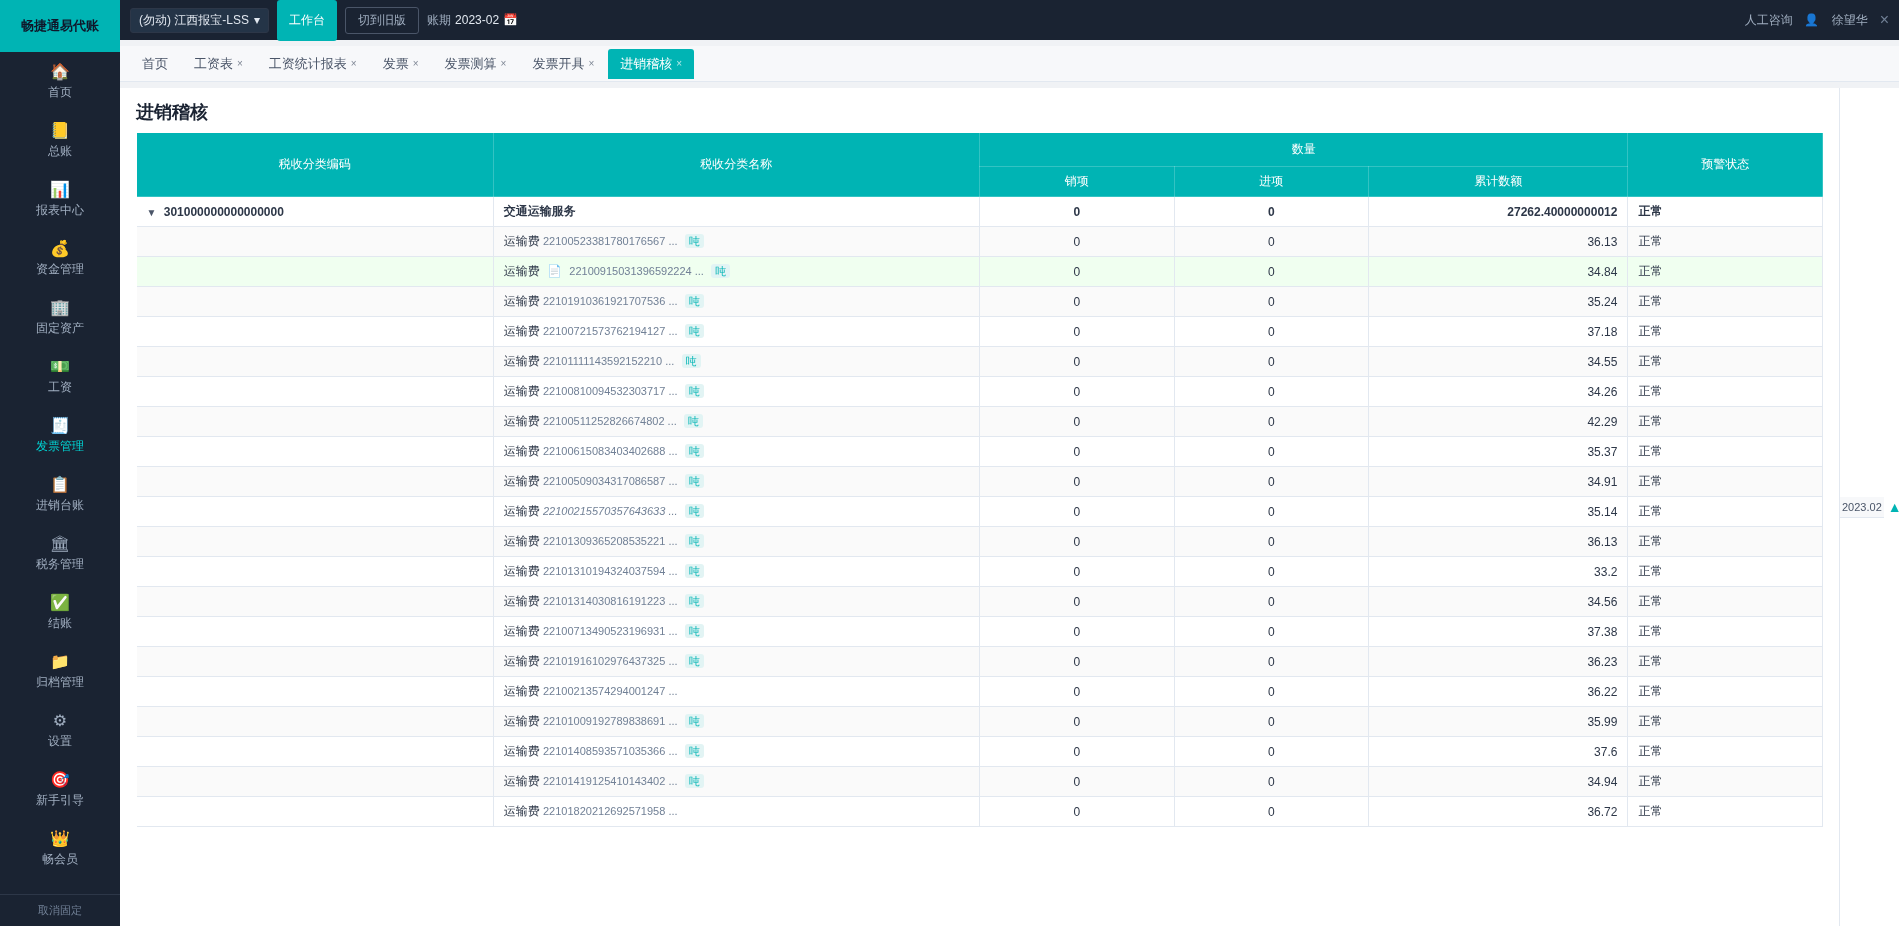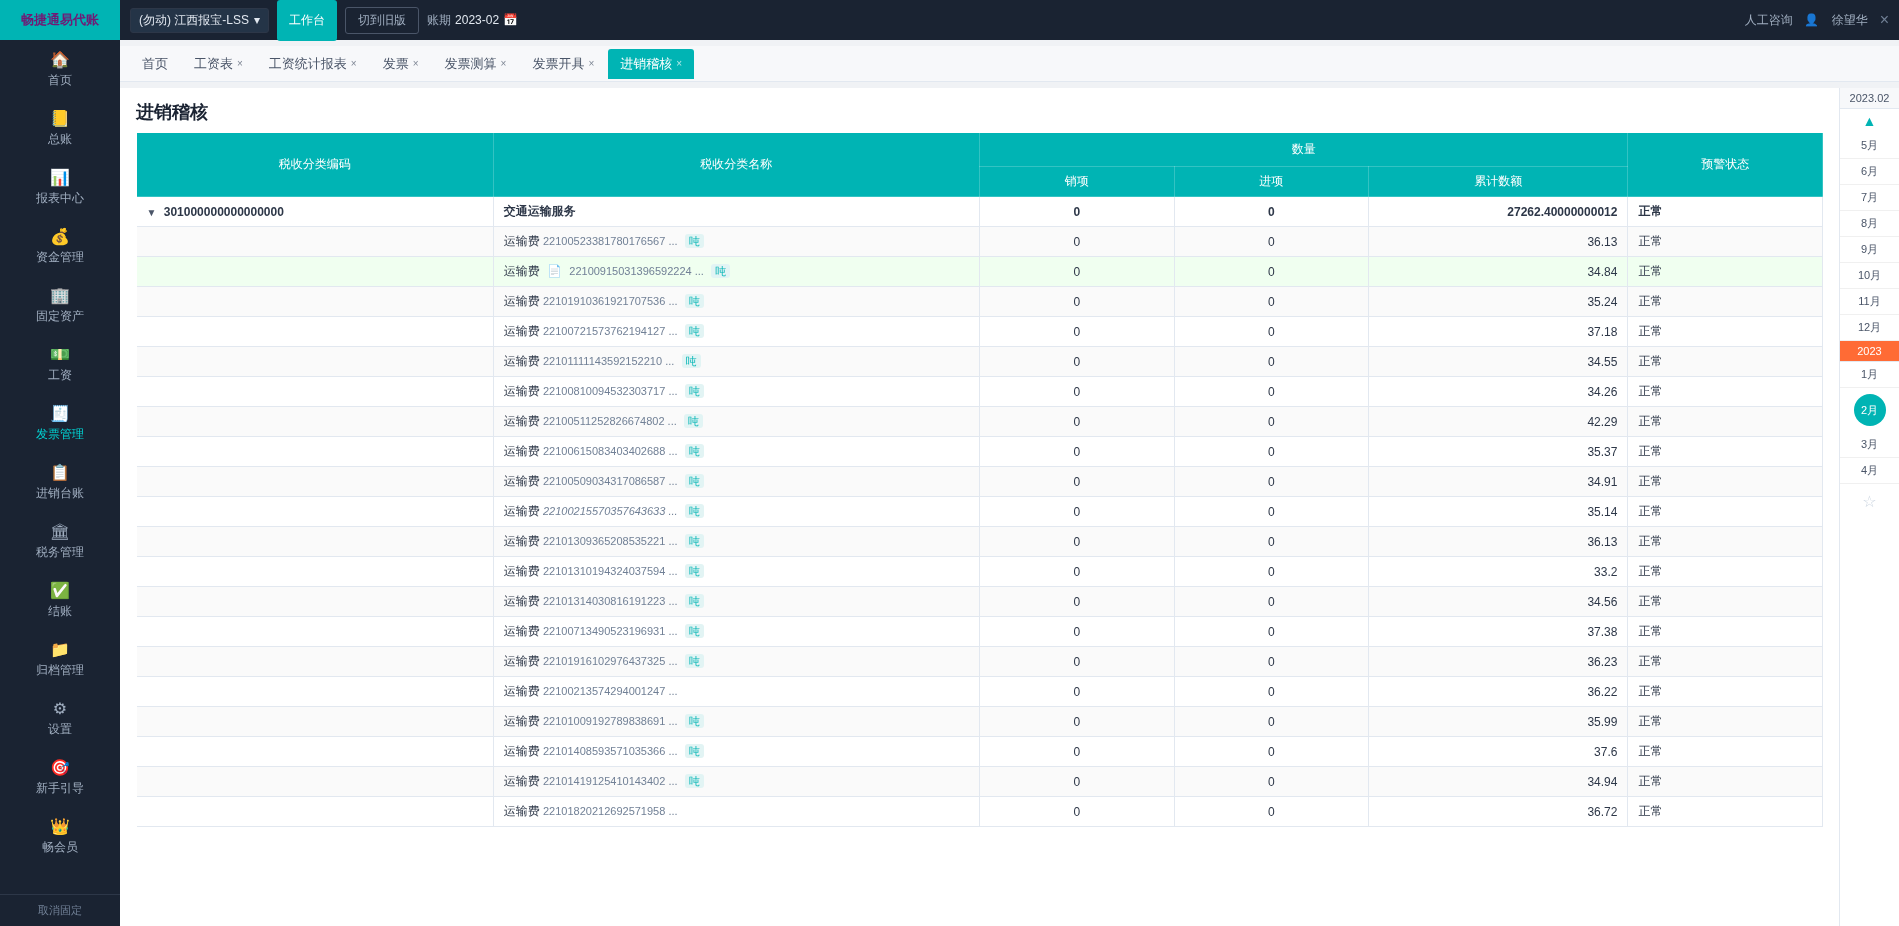--- a/index.html
+++ b/index.html
@@ -10,26 +10,26 @@
       width: 120px;
       background: #1a2332;
       color: #a0aec0;
       display: flex;
       flex-direction: column;
       flex-shrink: 0;
       height: 100%;
     }
     .sidebar-logo {
       background: #00b4b4;
-      color: #701a75;
+      color: #0f172a;
       text-align: center;
       padding: 10px 5px;
       font-size: 13px;
       font-weight: bold;
-      height: 40px;
+      height: 52px;
       display: flex;
       align-items: center;
       justify-content: center;
     }
     .sidebar-item {
       display: flex;
       flex-direction: column;
       align-items: center;
       padding: 10px 5px;
       cursor: pointer;
@@ -278,21 +278,20 @@
     }
     .text-center { text-align: center; }
     .text-right { text-align: right; }
 
     
     .right-panel {
       width: 60px;
       background: white;
       border-left: 1px solid #e2e8f0;
       display: flex;
-      flex-direction: column;
       align-items: center;
       font-size: 11px;
       overflow-y: auto;
       flex-shrink: 0;
     }
     .calendar-year {
       background: #f7f8fa;
       width: 100%;
       text-align: center;
       padding: 4px 2px;

